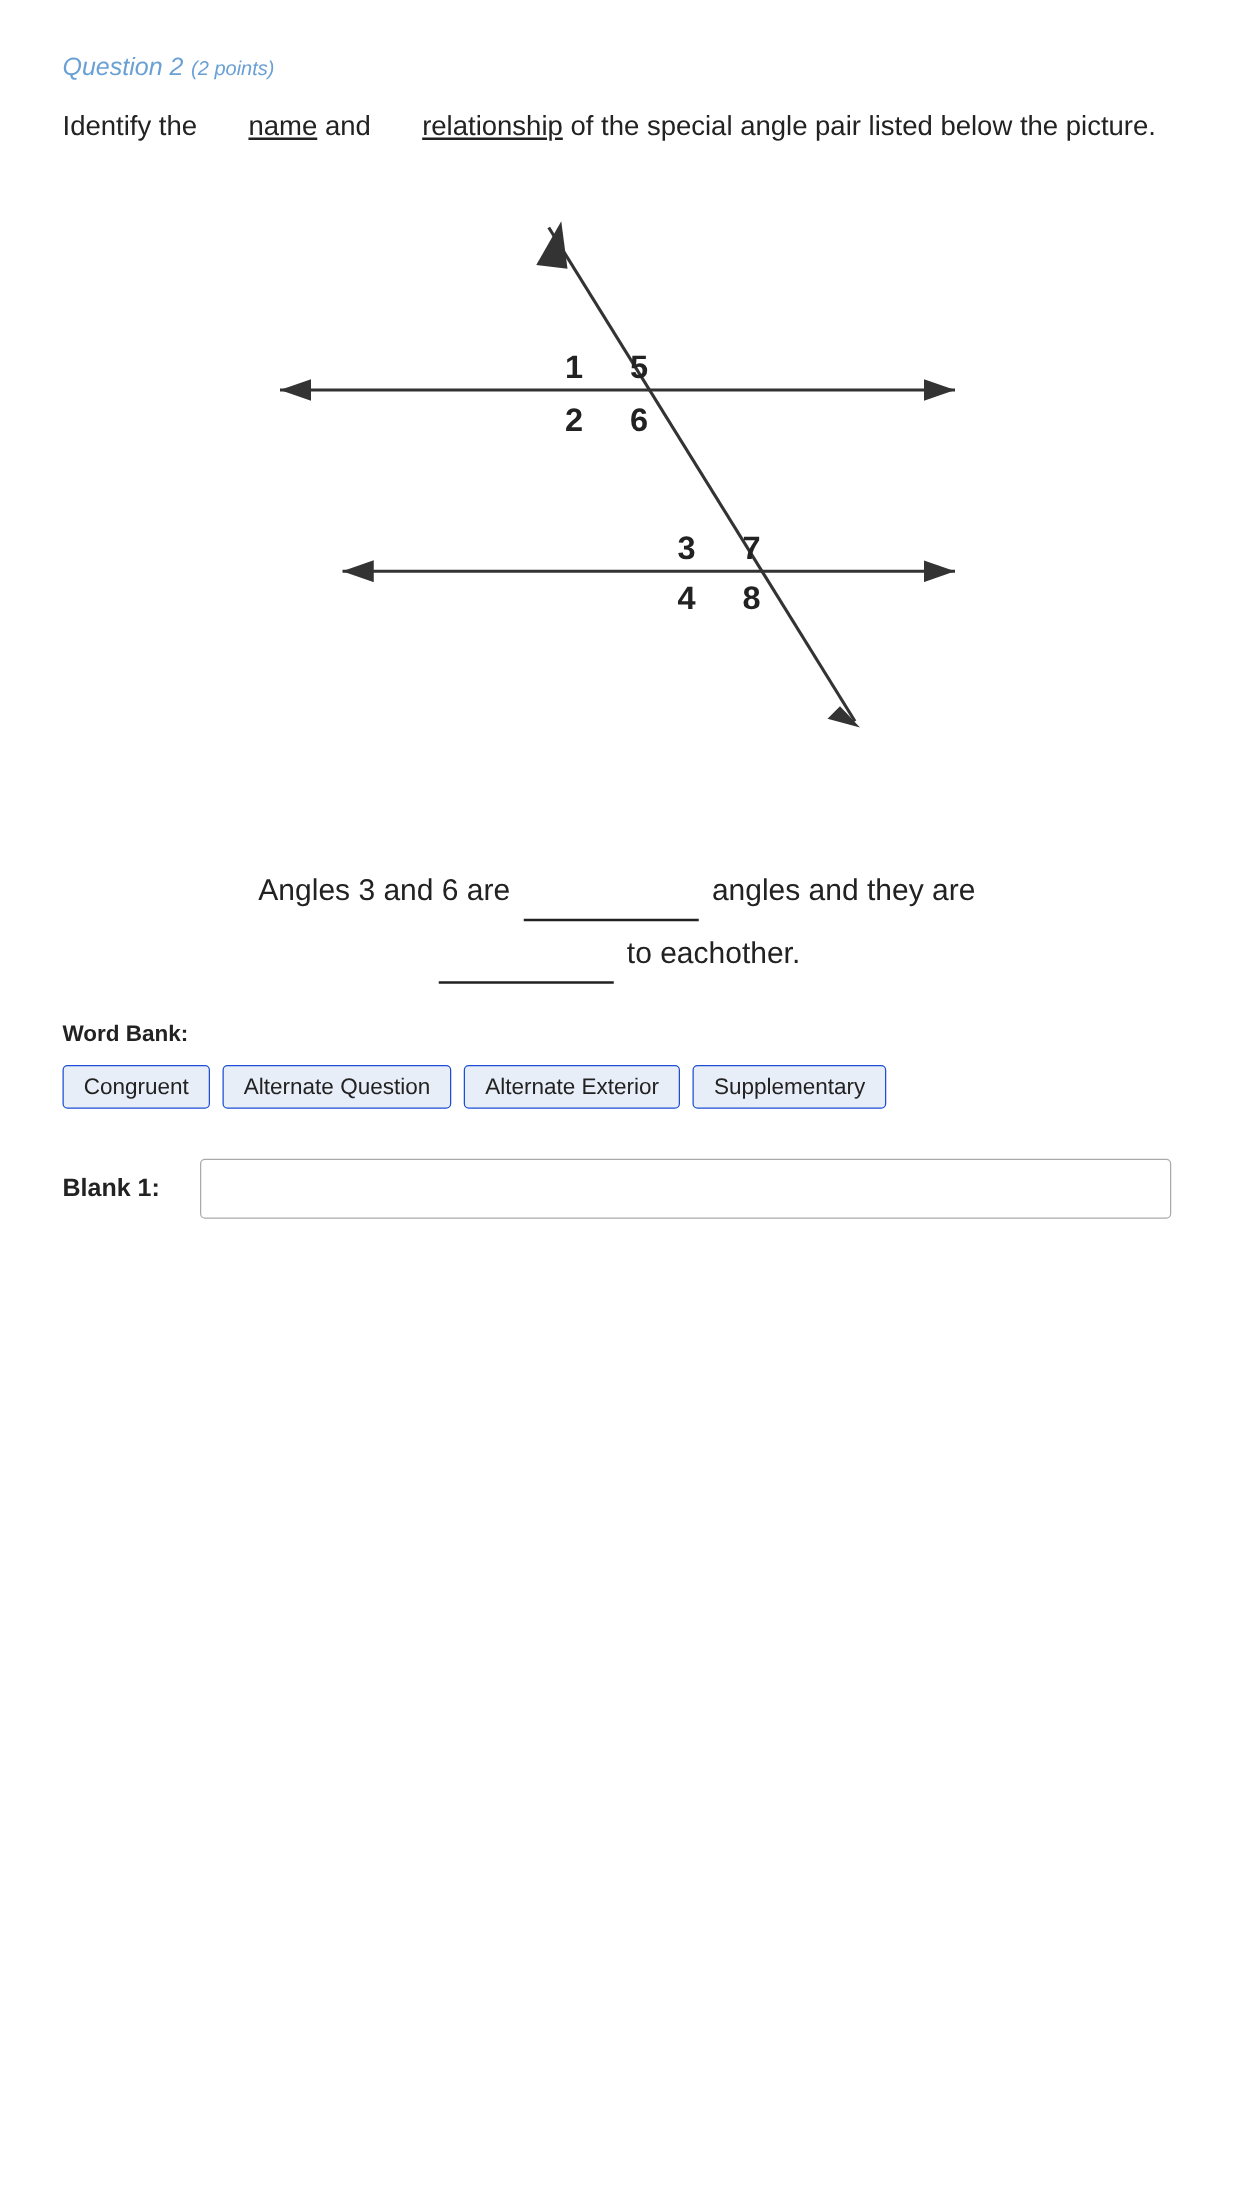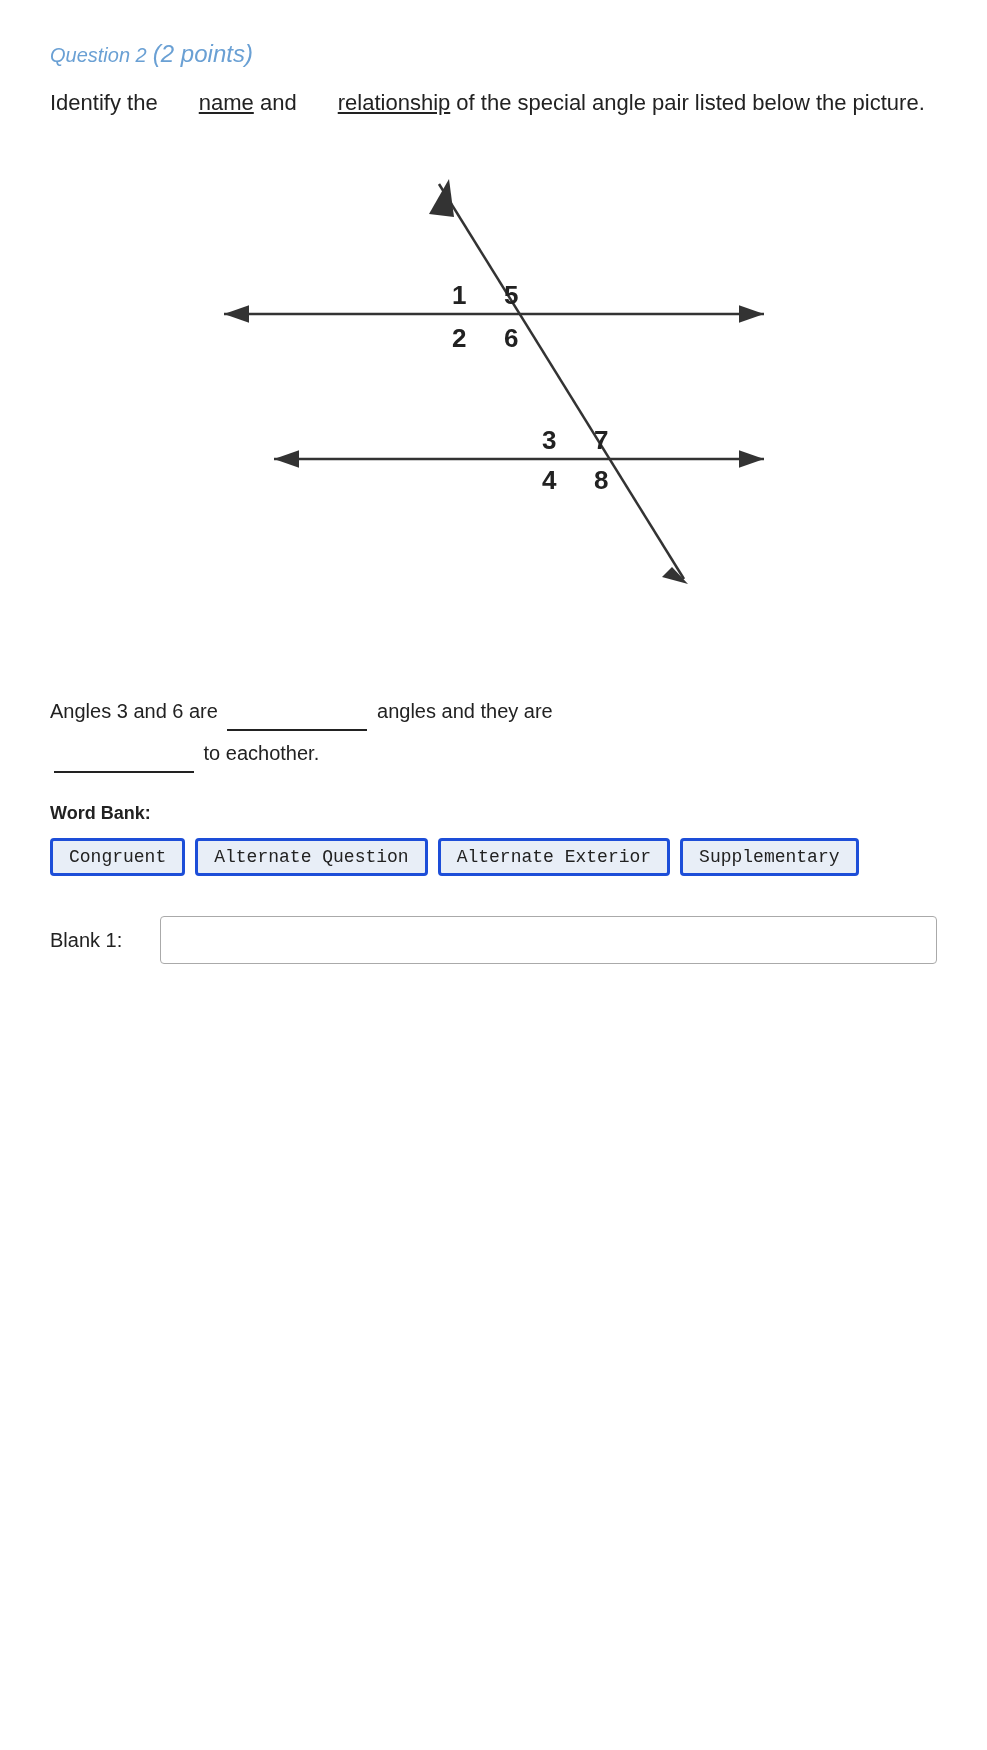--- a/index.html
+++ b/index.html
@@ -36,23 +36,24 @@
       justify-content: center;
       align-items: center;
       margin: 20px 0 40px 0;
       height: 500px;
     }
     .diagram-svg {
       width: 600px;
       height: 480px;
     }
     .fill-in-text {
-      font-size: 20px;
+      font-size: 24px;
       line-height: 2.0;
       margin-bottom: 30px;
+      text-align: center;
     }
     .blank-line {
       display: inline-block;
       width: 140px;
       border-bottom: 2px solid #222;
       vertical-align: bottom;
       margin: 0 4px;
     }
     .word-bank-section {
       margin-bottom: 40px;
@@ -61,57 +62,56 @@
       font-size: 18px;
       font-weight: bold;
       margin-bottom: 14px;
     }
     .word-bank-items {
       display: flex;
       flex-wrap: wrap;
       gap: 10px;
     }
     .word-bank-item {
-      border: 3px solid #1d4ed8;
+      border: 1px solid #1d4ed8;
       background: #e8eef7;
       border-radius: 4px;
       padding: 6px 16px;
       font-size: 18px;
       cursor: pointer;
-      font-family: Liberation Mono, monospace;
     }
     .blanks-section {
       margin-top: 30px;
     }
     .blank-row {
       display: flex;
       align-items: center;
       margin-bottom: 20px;
     }
     .blank-label {
       font-size: 20px;
-      font-weight: normal;
+      font-weight: bold;
       min-width: 110px;
     }
     .blank-input {
       flex: 1;
       height: 48px;
       border: 1.5px solid #aaa;
       border-radius: 4px;
       font-size: 18px;
       padding: 0 12px;
       outline: none;
     }
   </style>
 </head>
 <body>
 
 <div class="question-header">
   <span>Question 2</span>
-  <span style="color:#6aa0d4; font-weight:normal; font-size:24px;">(2 points)</span>
+  <span style="color:#6aa0d4; font-weight:normal; font-size:16px;">(2 points)</span>
 </div>
 
 <p class="question-text">
   Identify the <u>name</u> and <u>relationship</u> of the special angle pair listed below the picture.
 </p>
 
 <div class="diagram-container">
   <svg class="diagram-svg" viewBox="0 0 600 480" xmlns="http://www.w3.org/2000/svg">
 
     <defs>

